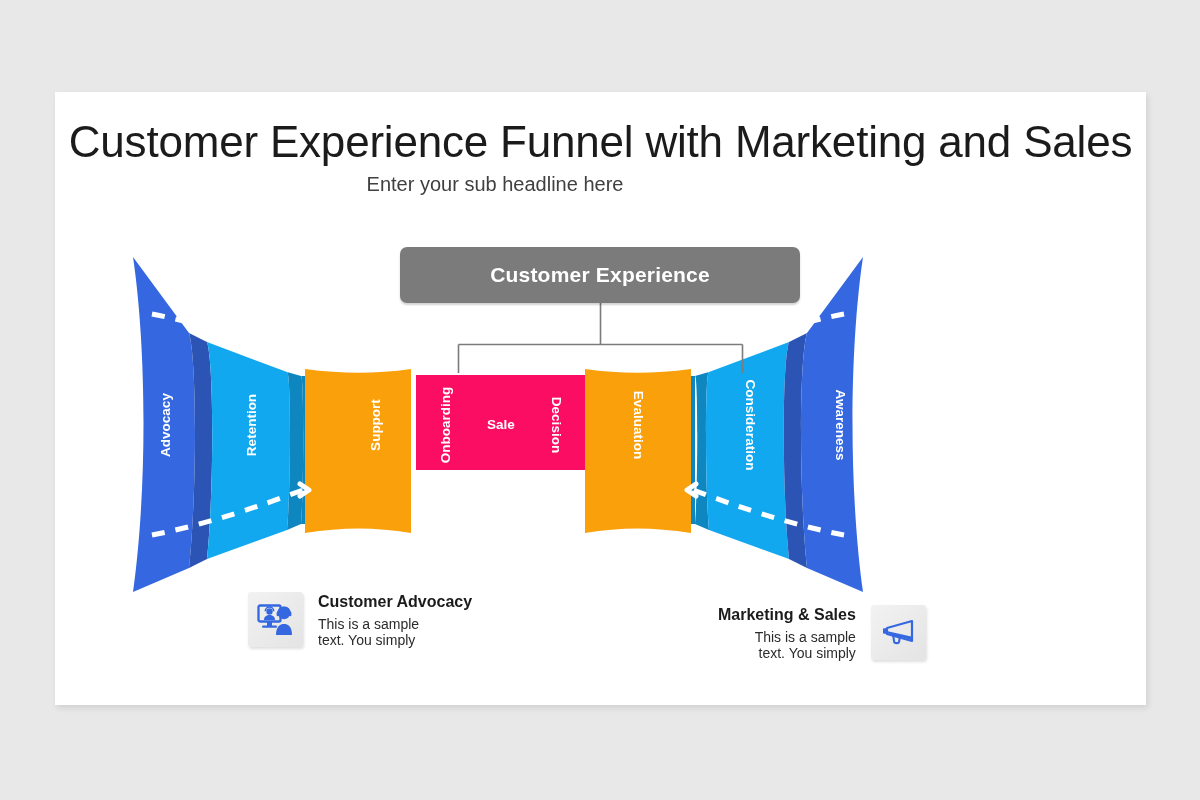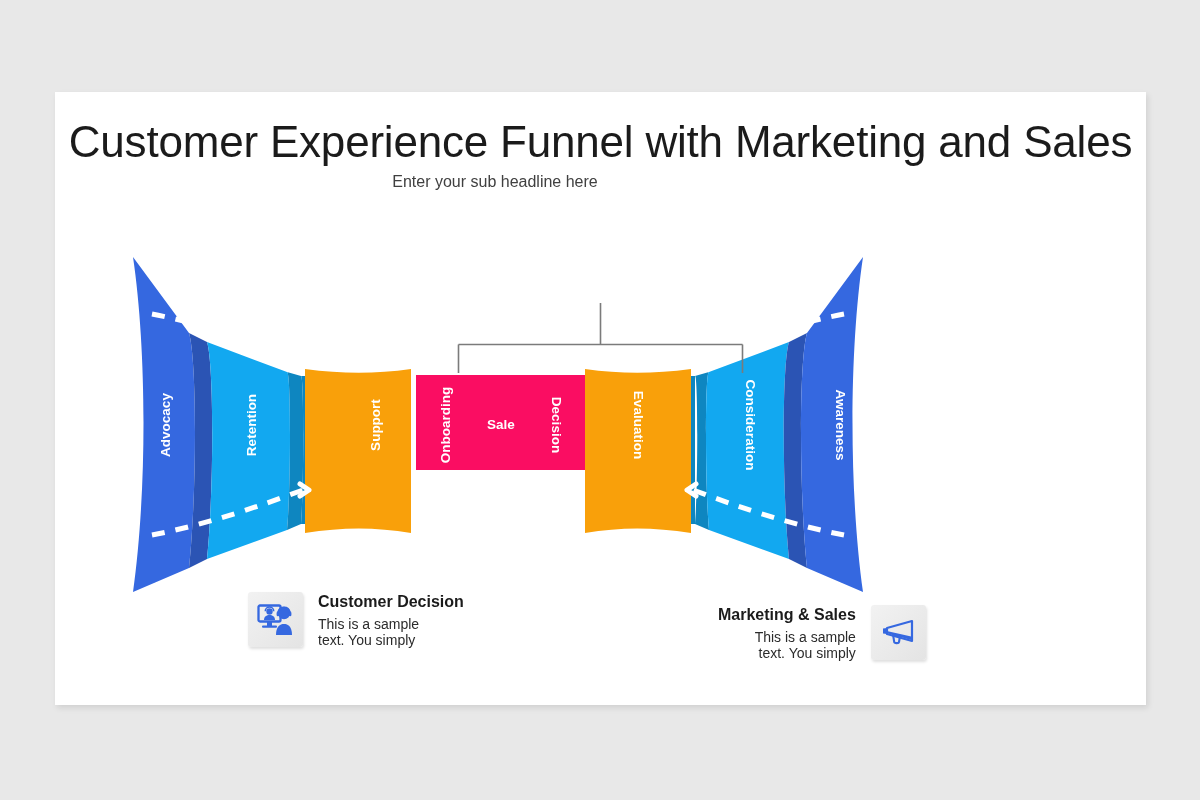--- a/index.html
+++ b/index.html
@@ -32,21 +32,21 @@
     font-weight: 400;
     color: #1b1b1b;
     letter-spacing: -0.2px;
     white-space: nowrap;
   }
   #subtitle {
     position: absolute;
     left: 0; top: 81px;
     width: 880px;
     text-align: center;
-    font-size: 16px;
+    font-size: 20px;
     color: #404040;
   }
 
   
   #diagram {
     position: absolute;
     left: 0; top: 0;
     width: 1091px;
     height: 613px;
   }
@@ -224,20 +224,23 @@
       <g>
         <path d="M 545.5 211 L 545.5 252.5" stroke="#7b7b7b" stroke-width="1.6" fill="none"></path>
         <path d="M 403.5 252.5 L 687.5 252.5" stroke="#7b7b7b" stroke-width="1.6" fill="none"></path>
         <path d="M 403.5 252.5 L 403.5 281" stroke="#7b7b7b" stroke-width="1.6" fill="none"></path>
         <path d="M 687.5 252.5 L 687.5 281" stroke="#7b7b7b" stroke-width="1.6" fill="none"></path>
       </g>
 
     </svg>
   </div>
 
+  <div id="ce-box">
+    <span>Customer Experience</span>
+  </div>
 
   <div class="seg-label rot-up" style="left:110px; top:333px;">Advocacy</div>
   <div class="seg-label rot-up" style="left:196px; top:333px;">Retention</div>
   <div class="seg-label rot-up" style="left:320px; top:333px;">Support</div>
   <div class="seg-label rot-up" style="left:390px; top:333px;">Onboarding</div>
   <div class="seg-label flat" style="left:446px; top:332px;">Sale</div>
   <div class="seg-label rot-down" style="left:501px; top:333px;">Decision</div>
   <div class="seg-label rot-down" style="left:583px; top:333px;">Evaluation</div>
   <div class="seg-label rot-down" style="left:695px; top:333px;">Consideration</div>
   <div class="seg-label rot-down" style="left:785px; top:333px;">Awareness</div>
@@ -256,21 +259,21 @@
 
         <circle cx="27" cy="10" r="6.2" fill="#3568e0"></circle>
         <path d="M 19 32 C 19 23.5, 23 21, 27 21 C 31 21, 35 23.5, 35 32 Z" fill="#3568e0"></path>
 
         <path d="M 21.2 9.4 a 5.9 5.9 0 0 1 11.6 0" fill="none" stroke="#3568e0" stroke-width="2"></path>
         <rect x="19.6" y="8.6" width="2.6" height="4.6" rx="1.3" fill="#3568e0"></rect>
         <rect x="31.8" y="8.6" width="2.6" height="4.6" rx="1.3" fill="#3568e0"></rect>
       </svg>
     </div>
     <div class="legend-text">
-      <div class="legend-title">Customer Decision</div>
+      <div class="legend-title">Customer Advocacy</div>
       <div class="legend-desc">This is a sample
 text. You simply</div>
     </div>
   </div>
 
   <div class="legend" id="legend-right">
     <div class="legend-text">
       <div class="legend-title">Marketing &amp; Sales</div>
       <div class="legend-desc">This is a sample
 text. You simply</div>

